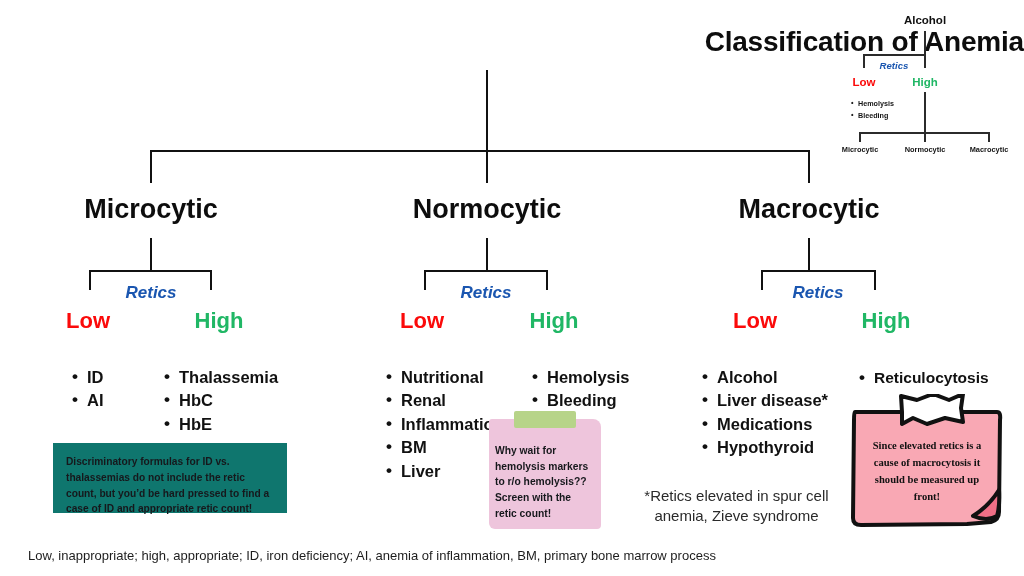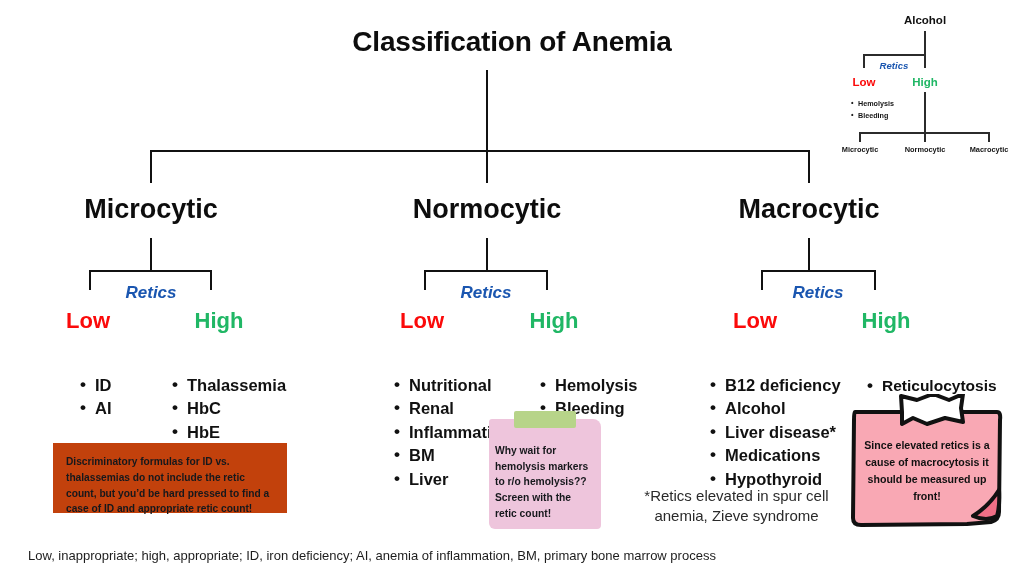--- a/index.html
+++ b/index.html
@@ -6,21 +6,21 @@
   body{
     width:1024px;height:576px;position:relative;overflow:hidden;
     background:#ffffff;
     font-family:"Liberation Sans","DejaVu Sans",sans-serif;
     color:#111111;
   }
   .abs{position:absolute;}
 
   
   #page-title{
-    left:0;top:26px;width:1024px;text-align:center;
+    left:0;top:26px;width:1024px;text-align:right;
     font-size:28px;font-weight:bold;letter-spacing:-0.2px;color:#0d0d0d;
   }
 
   
   .ln{position:absolute;background:#111111;}
   .vline{width:2px;}
   .hline{height:2px;}
 
   
   .cat-title{
@@ -34,35 +34,35 @@
     text-align:center;width:160px;
   }
   .lvl{
     font-size:22px;font-weight:bold;text-align:center;width:120px;
   }
   .lvl.low{color:#fb0a0a;}
   .lvl.high{color:#20b765;}
 
   
   ul.blist{
-    list-style:none;margin:16px;padding:0;
+    list-style:none;margin:8px;padding:0;
   }
   ul.blist li{
     font-size:16.5px;font-weight:bold;color:#111111;
     line-height:1.42;white-space:nowrap;
     padding-left:15px;position:relative;
   }
   ul.blist li:before{
     content:"\2022";position:absolute;left:0;top:-1px;font-size:17px;
   }
   ul.blist.small li{font-size:15.5px;}
 
   
   #discriminatory-note{
-    background:#c2410c;color:#16181c;
+    background:#0f766e;color:#16181c;
     font-size:10.2px;font-weight:bold;line-height:1.55;
     padding:11px 13px 12px 13px;box-sizing:border-box;
   }
 
   
   #hemolysis-sticky-wrap{}
   #hemolysis-sticky{
     background:#eec5dc;
     box-sizing:border-box;
     padding:26px 8px 10px 8px;
@@ -74,21 +74,21 @@
     background:#b7d489;width:62px;height:17px;border-radius:2px;
   }
 
   
   #macro-footnote{
     font-size:15px;line-height:1.35;color:#2a2a2a;text-align:center;
     width:215px;
   }
 
   
-  #retics-callout{width:160px;height:140px;}
+  #retics-callout{width:160px;height:140px;font-family:Liberation Serif, serif;}
   #retics-callout .noteText{
     position:absolute;left:14px;top:43px;width:132px;
     text-align:center;font-size:10.6px;font-weight:bold;
     line-height:1.62;color:#111111;
   }
 
   
   #thumbnail{left:826px;top:14px;width:198px;height:155px;}
   #thumbnail .t-title{
     position:absolute;left:0;top:0;width:198px;text-align:center;
@@ -186,21 +186,20 @@
 <div class="abs cat-title" style="left:679px;top:194px;">Macrocytic</div>
 <div class="ln vline abs" style="left:808px;top:238px;height:32px;"></div>
 <div class="ln hline abs" style="left:761px;top:270px;width:115px;"></div>
 <div class="ln vline abs" style="left:761px;top:270px;height:20px;"></div>
 <div class="ln vline abs" style="left:874px;top:270px;height:20px;"></div>
 <div class="abs retics" style="left:738px;top:283px;">Retics</div>
 <div class="abs lvl low" style="left:695px;top:308px;">Low</div>
 <div class="abs lvl high" style="left:826px;top:308px;">High</div>
 
 <ul class="blist abs" style="left:694px;top:358px;">
-  <li>B12 deficiency</li>
   <li>Alcohol</li>
   <li>Liver disease*</li>
   <li>Medications</li>
   <li>Hypothyroid</li>
 </ul>
 <ul class="blist abs small" style="left:851px;top:359px;">
   <li>Reticulocytosis</li>
 </ul>
 
 <div class="abs" id="macro-footnote" style="left:629px;top:486px;">*Retics elevated in spur cell anemia, Zieve syndrome</div>

